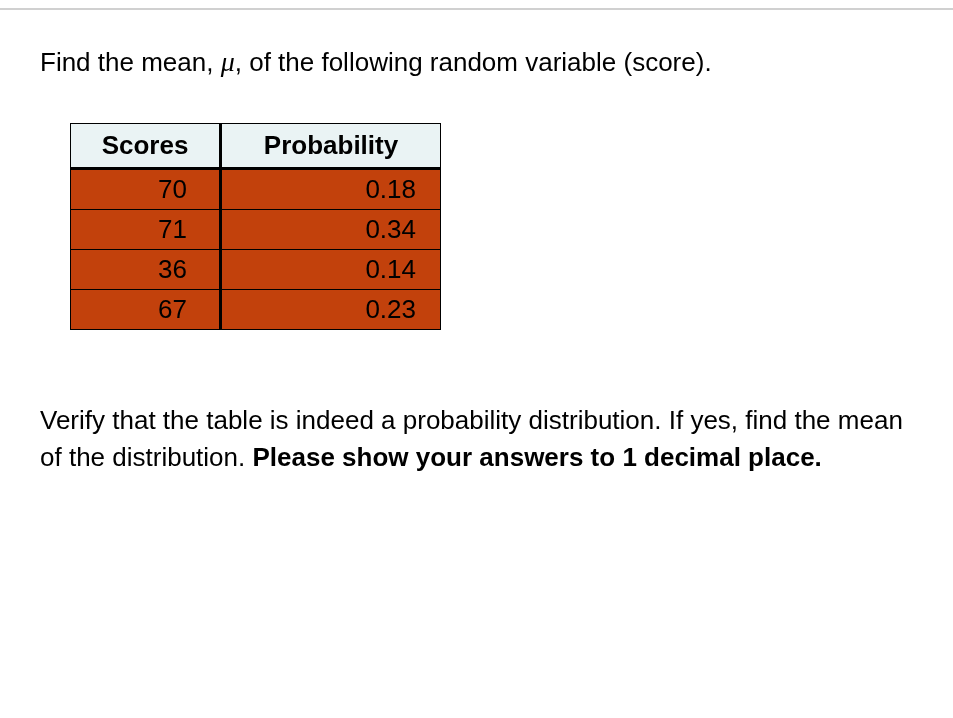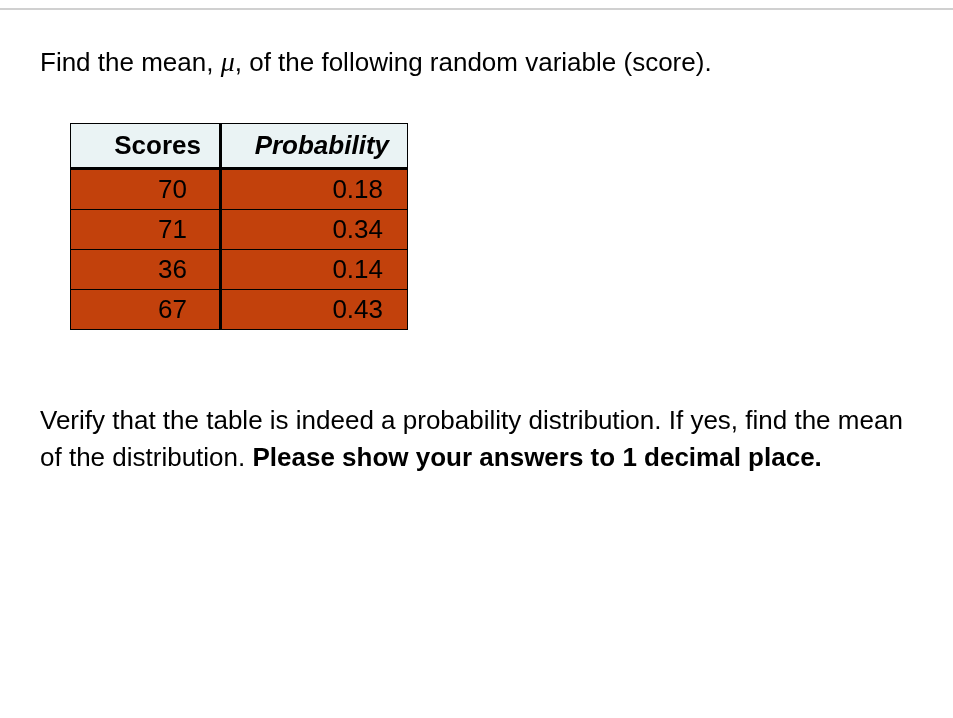--- a/index.html
+++ b/index.html
@@ -40,37 +40,37 @@
       border-collapse: collapse;
     }
     th, td {
       border: 1.5px solid #000;
       text-align: right;
       font-size: 26px;
     }
     th {
       background: #eaf3f4;
       font-weight: bold;
-      text-align: right;
+      text-align: center;
       padding: 6px 18px;
       border-bottom: 3px solid #000;
     }
     th:first-child {
       border-right: 3px solid #000;
     }
     td {
       background: #c2410c;
       padding: 4px 24px;
     }
     td:first-child {
       border-right: 3px solid #000;
       padding: 4px 32px;
     }
     th.col-scores { width: 150px; }
-    th.col-prob { width: 187px; font-style: italic; }
+    th.col-prob { width: 220px; }
     .instruction {
       line-height: 1.4;
     }
     .bold {
       font-weight: bold;
     }
   </style>
 </head>
 <body>
 
@@ -98,21 +98,21 @@
         <tr>
           <td>71</td>
           <td>0.34</td>
         </tr>
         <tr>
           <td>36</td>
           <td>0.14</td>
         </tr>
         <tr>
           <td>67</td>
-          <td>0.43</td>
+          <td>0.23</td>
         </tr>
       </tbody>
     </table>
   </div>
 
   <p class="instruction">
     <span>Verify that the table is indeed a probability distribution. If yes, find the mean of the distribution. </span><span class="bold">Please show your answers to 1 decimal place.</span>
   </p>
 
 </div>

